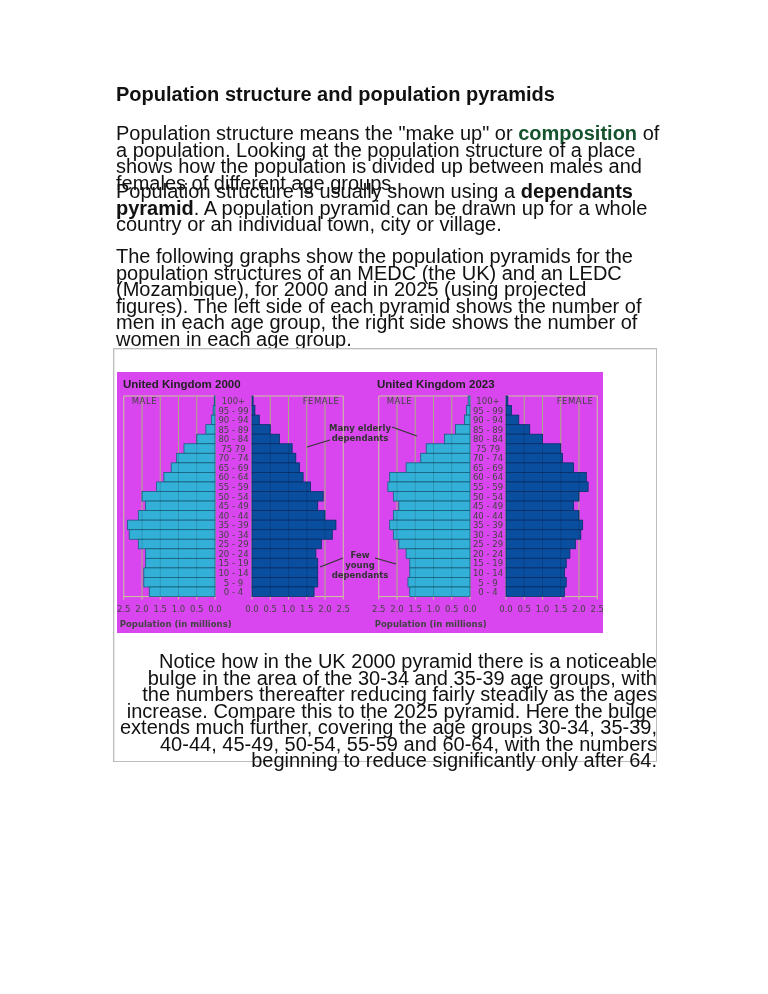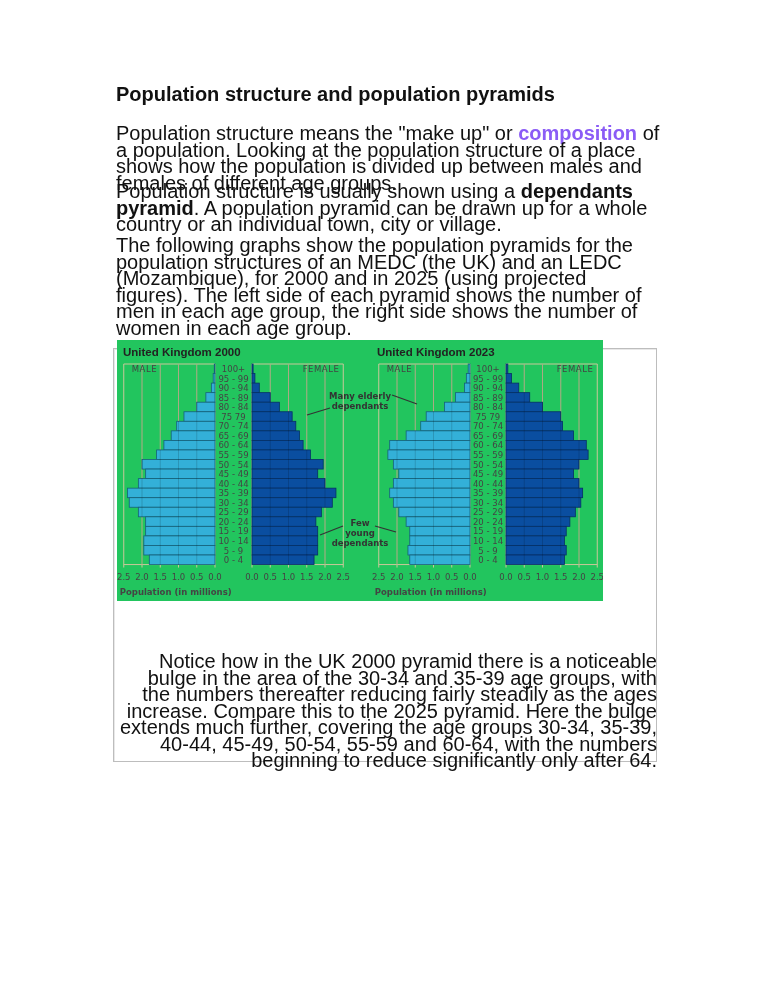--- a/index.html
+++ b/index.html
@@ -2,26 +2,26 @@
 <html><head>
 <meta charset="utf-8">
 <style>
   html, body { margin: 0; padding: 0; background: #ffffff; }
   body { width: 768px; height: 994px; position: relative; overflow: hidden;
          font-family: "Liberation Sans", sans-serif; color: #111; }
   .p { position: absolute; left: 116px; width: 545px; font-size: 20px; line-height: 16.5px; margin: 0; }
   .title { top: 86px; font-weight: bold; }
   .para1 { top: 125px; }
   .para2 { top: 183px; }
-  .para3 { top: 237px; }
-  .red { color: #8b5cf6; font-weight: bold; }
+  .para3 { top: 248px; }
+  .red { color: #14532d; font-weight: bold; }
   .b { font-weight: bold; }
   .frame { position: absolute; left: 113px; top: 348px; width: 542px; height: 412px;
            border: 1px solid #bdbdbd; box-shadow: inset 1px 1px 0 #e8e8e8; background: #fff; }
-  .figure { position: absolute; left: 117px; top: 340px; width: 486px; height: 261px; background: #22c55e; }
+  .figure { position: absolute; left: 117px; top: 372px; width: 486px; height: 261px; background: #d946ef; }
   .fig-title { position: absolute; top: 6px; font-size: 11.5px; font-weight: bold; font-family: "Liberation Sans", sans-serif; color: #222; }
   .chart-svg { position: absolute; left: 0; top: 0; }
   .para4 { top: 653px; left: 117px; width: 540px; text-align: right; }
 </style>
 </head>
 <body>
 
 <p class="p title">Population structure and population pyramids</p>
 <p class="p para1"><span>Population structure means the "make up" or </span><span class="red">composition</span><span> of a population. Looking at the population structure of a place shows how the population is divided up between males and females of different age groups.</span></p>
 <p class="p para2"><span>Population structure is usually shown using a </span><span class="b">dependants pyramid</span><span>. A population pyramid can be drawn up for a whole country or an individual town, city or village.</span></p>

